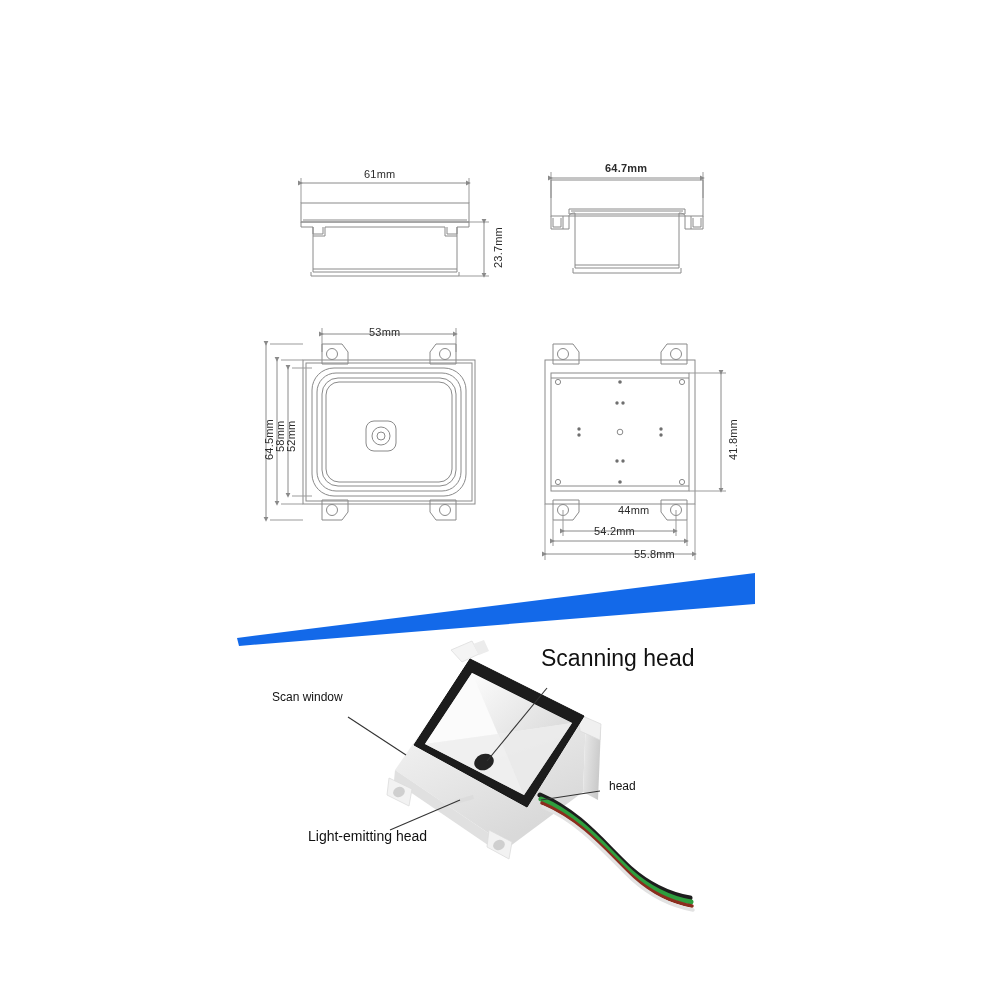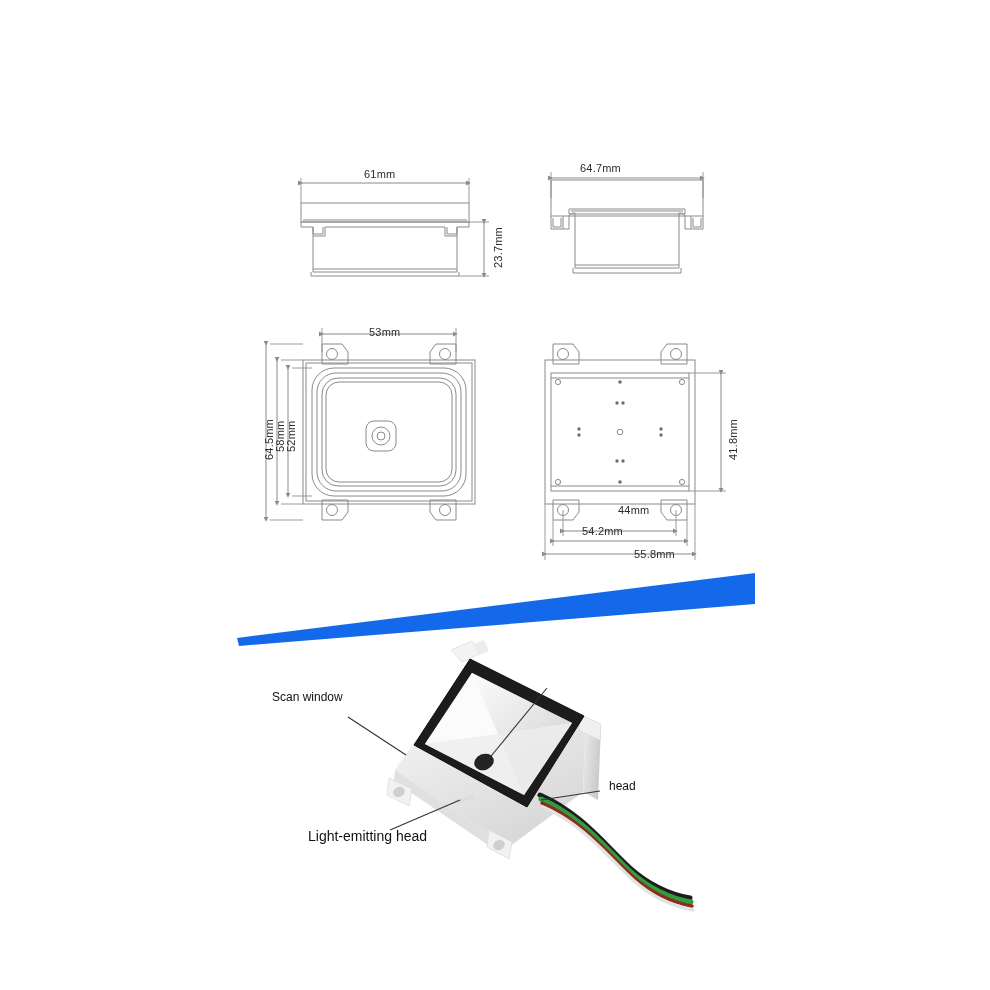--- a/index.html
+++ b/index.html
@@ -205,35 +205,35 @@
         <path d="M695,504 L695,560" stroke="#9b9b9b"></path>
         <path d="M545,554 L695,554" marker-start="url(#arrs)" marker-end="url(#arrs)"></path>
       </g>
     </g>
   </svg>
 
   <div class="dim-label" style="left:364px; top:168px;">61mm</div>
 
   <div class="dim-label vert" style="left:492px; top:268px;">23.7mm</div>
 
-  <div class="dim-label" style="left:580px; top:162px;">64.7mm</div>
+  <div class="dim-label" style="left:605px; top:162px;font-weight:bold;">64.7mm</div>
 
   <div class="dim-label" style="left:369px; top:326px;">53mm</div>
 
   <div class="dim-label vert" style="left:263px; top:460px;">64.5mm</div>
 
   <div class="dim-label vert" style="left:274px; top:452px;">58mm</div>
 
   <div class="dim-label vert" style="left:285px; top:452px;">52mm</div>
 
   <div class="dim-label vert" style="left:727px; top:460px;">41.8mm</div>
 
   <div class="dim-label" style="left:600px; top:504px;margin-left:18px;">44mm</div>
 
-  <div class="dim-label" style="left:582px; top:525px;">54.2mm</div>
+  <div class="dim-label" style="left:594px; top:525px;">54.2mm</div>
 
   <div class="dim-label" style="left:594px; top:548px;margin-left:40px;">55.8mm</div>
 
   <svg class="svgwrap" width="990" height="990" viewBox="0 0 990 990">
     <polygon points="237,638 755,573 755,604 239,646" fill="#1369e9"></polygon>
   </svg>
 
   <svg class="svgwrap" width="990" height="990" viewBox="0 0 990 990">
     <defs>
       <linearGradient id="winGrad" x1="0" y1="0" x2="0.4" y2="1">
@@ -294,20 +294,21 @@
     </g>
 
     <g stroke="#333333" stroke-width="1.1" fill="none">
       <path d="M487,761 L547,688"></path>
       <path d="M348,717 L406,755"></path>
       <path d="M390,830 L460,800"></path>
       <path d="M600,791 L541,800"></path>
     </g>
   </svg>
 
+  <div class="callout photo-label-lg" style="left:541px; top:645px;">Scanning head</div>
 
   <div class="callout photo-label-md" style="left:272px; top:690px;">Scan window</div>
 
   <div class="callout photo-label-sm" style="left:308px; top:828px;">Light-emitting head</div>
 
   <div class="callout photo-label-md" style="left:609px; top:779px;">head</div>
 
 </div>
 
 </body></html>

